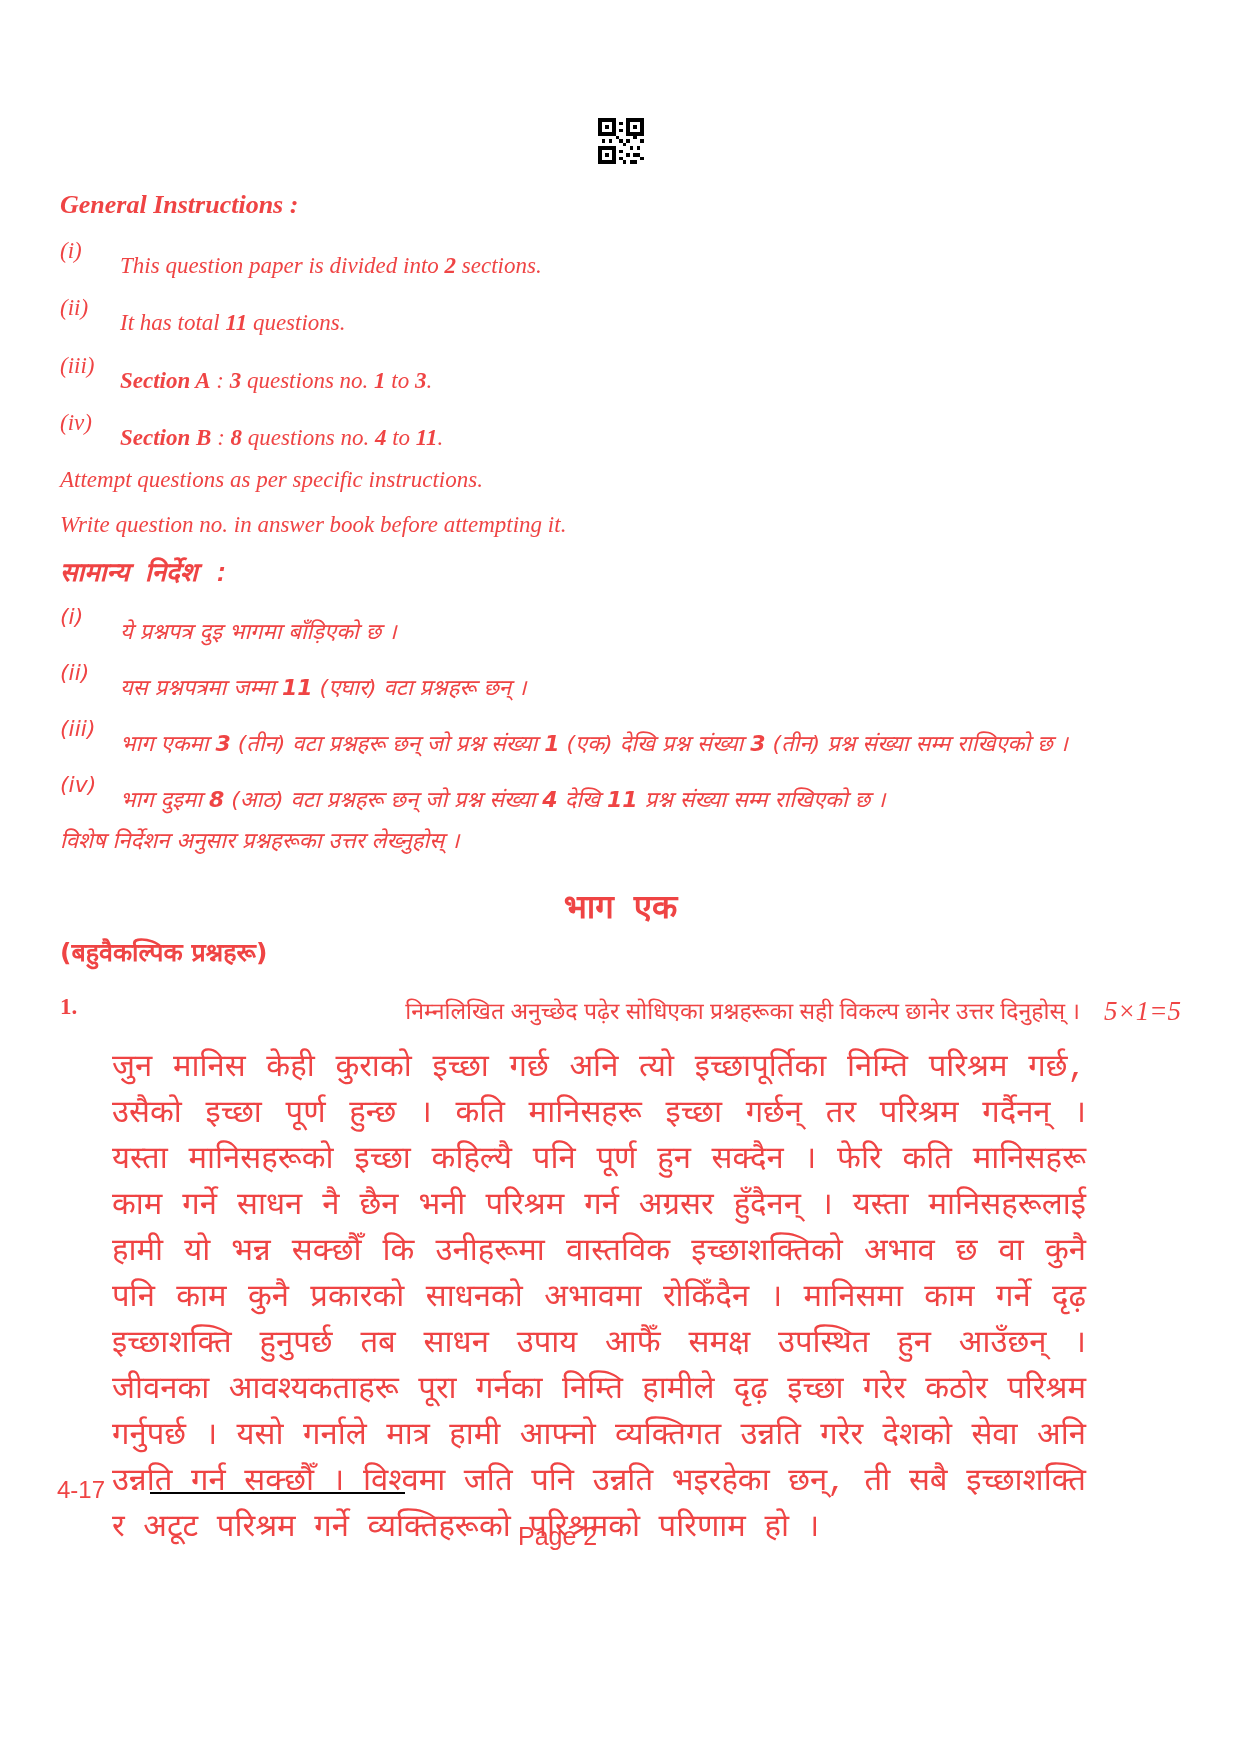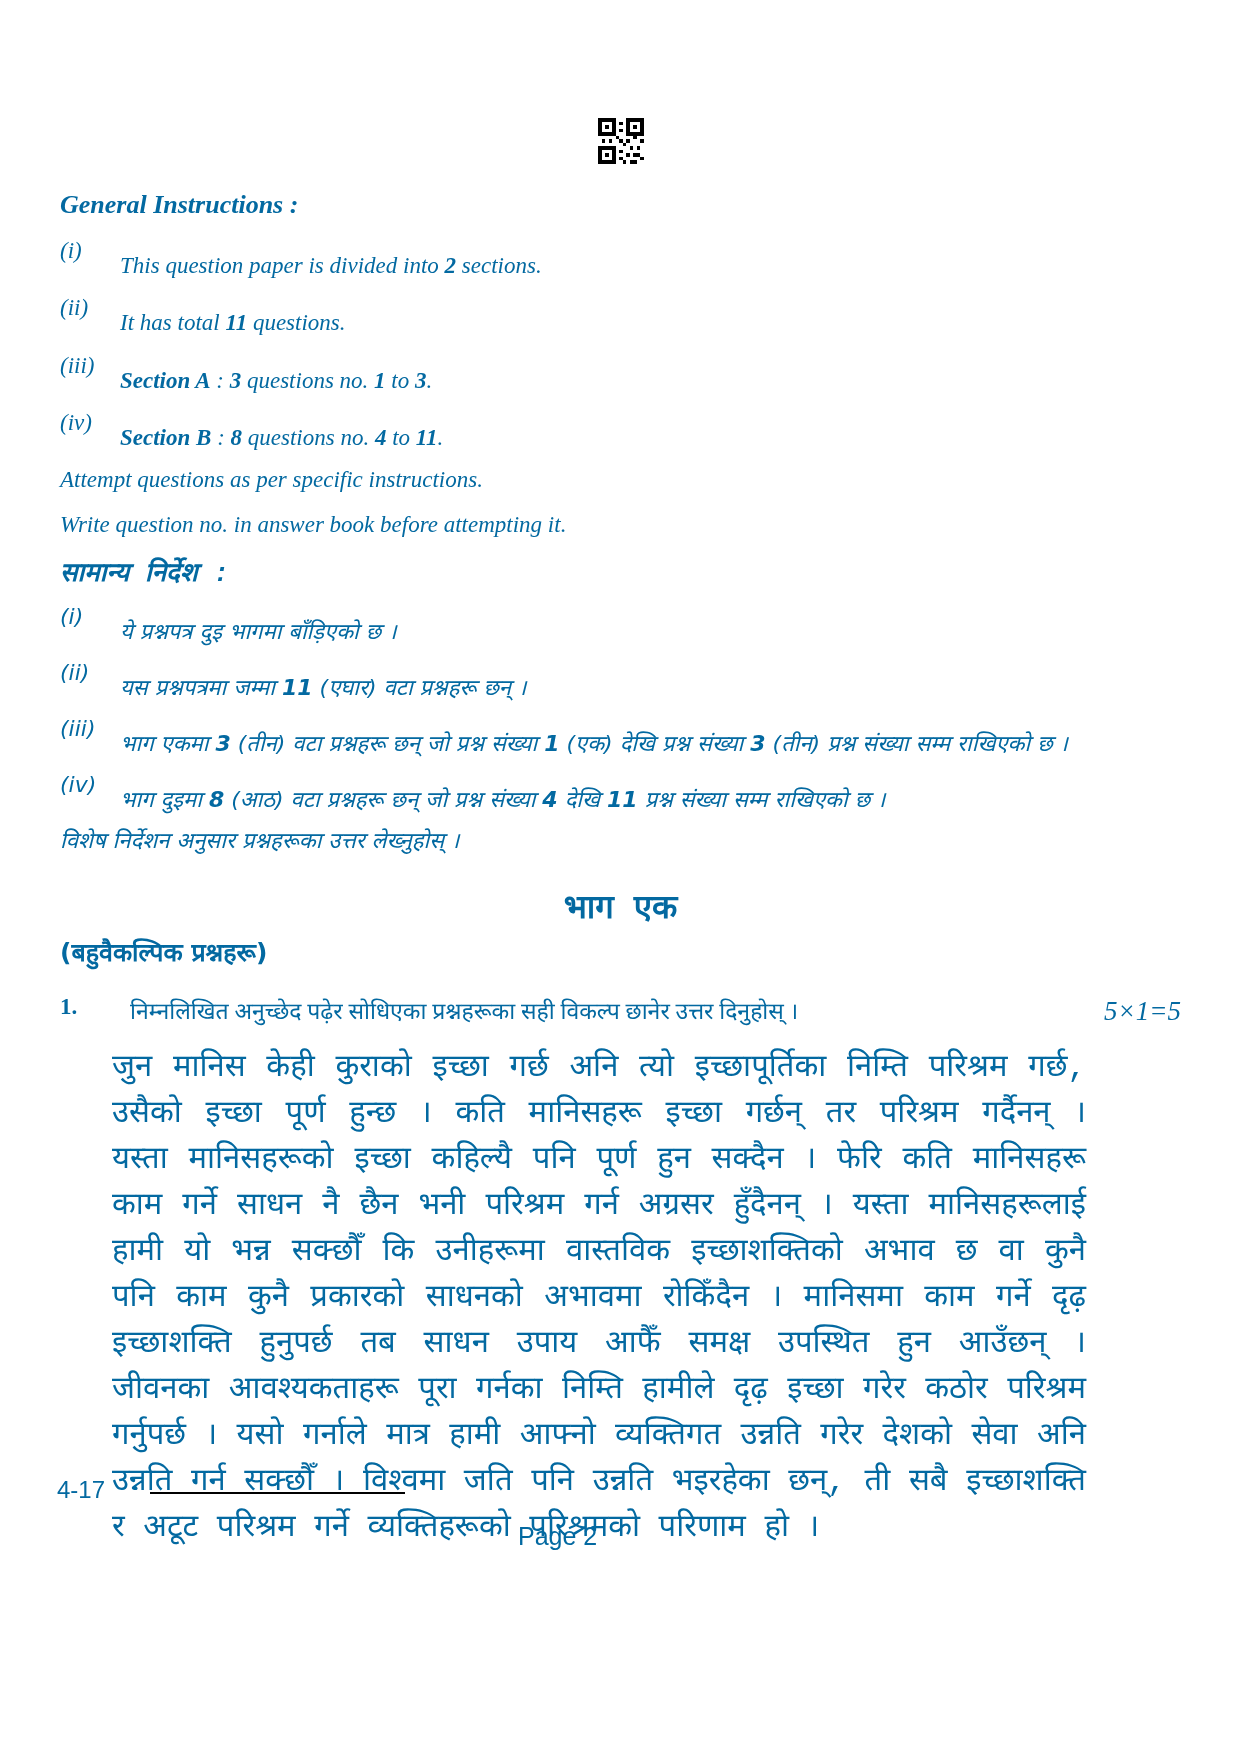--- a/index.html
+++ b/index.html
@@ -3,21 +3,21 @@
 <meta charset="utf-8">
 <style>
   html, body { margin: 0; padding: 0; background: #ffffff; }
   .page {
     position: relative;
     width: 1241px;
     height: 1754px;
     background: #ffffff;
     overflow: hidden;
     font-family: "Liberation Serif", serif;
-    color: #0369a1;
+    color: #ef4444;
   }
   .content { padding: 0 60px; }
 
   .qr-wrap {
     padding-top: 118px;
     text-align: center;
   }
   .qr-wrap svg { display: inline-block; }
 
   .en-heading {
@@ -75,22 +75,23 @@
     font-size: 23px;
     margin-bottom: 18px;
   }
   .q-num {
     flex: 0 0 70px;
     font-weight: bold;
     font-family: "Liberation Serif", serif;
   }
   .q-text {
     flex: 1 1 auto;
-    font-family: Liberation Serif, serif;
+    font-family: Liberation Sans, sans-serif;
     padding-right: 24px;
+    text-align: right;
   }
   .q-marks {
     flex: 0 0 auto;
     font-style: italic;
     font-family: "Liberation Serif", serif;
     font-size: 27px;
     padding-top: 2px;
   }
 
   .passage {

